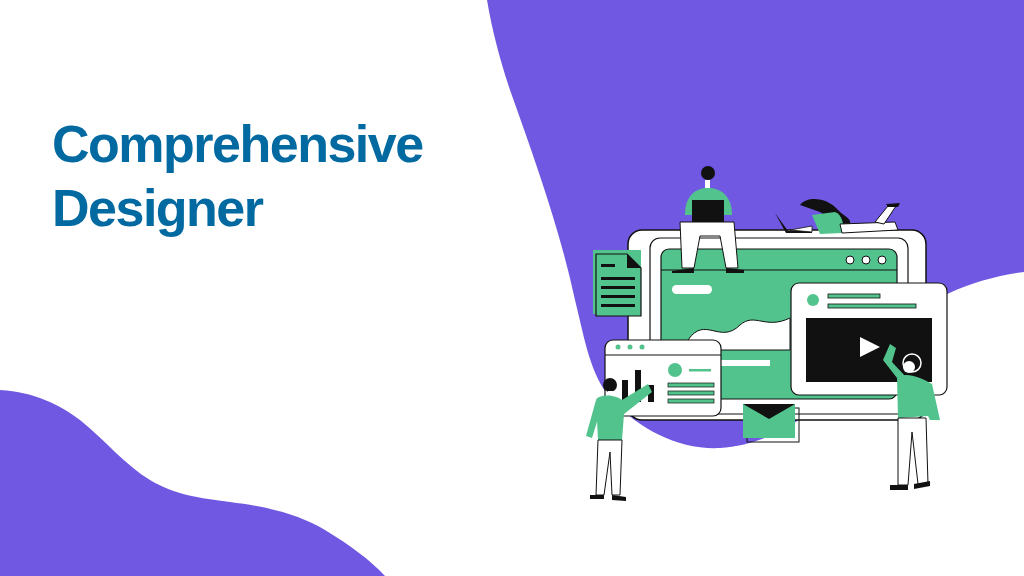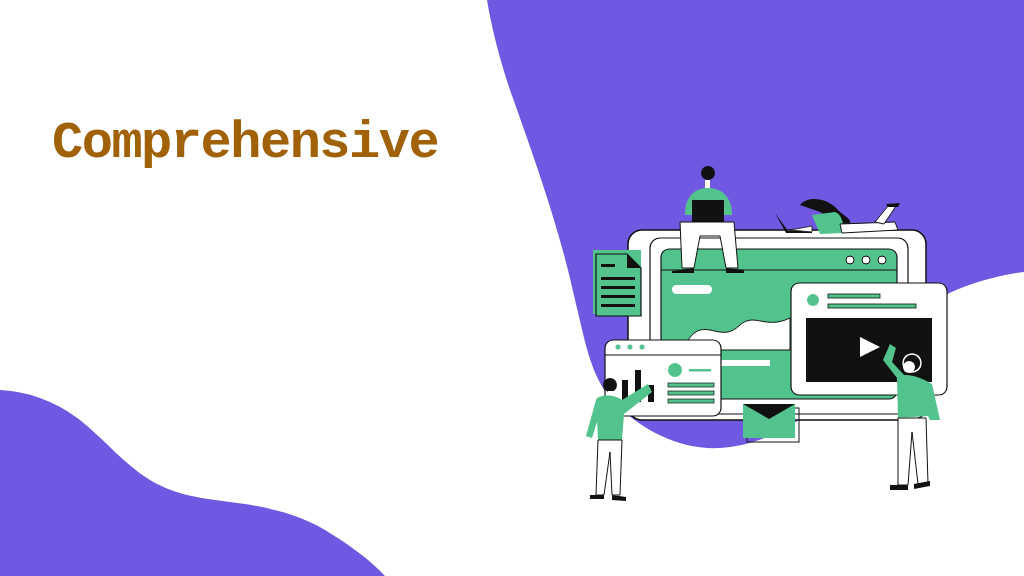--- a/index.html
+++ b/index.html
@@ -1,37 +1,38 @@
 <!DOCTYPE html>
 <html><head>
   <meta charset="utf-8">
   <style>
     html, body { margin: 0; padding: 0; }
     body { width: 1024px; height: 576px; overflow: hidden; background: #ffffff; position: relative; font-family: "DejaVu Sans", sans-serif; }
     .bg { position: absolute; left: 0; top: 0; width: 1024px; height: 576px; }
     .title {
       position: absolute; left: 52px; top: 112px; margin: 0;
-      font-family: Liberation Mono, monospace; font-weight: bold;
-      font-size: 52px; line-height: 64px; color: #a16207; letter-spacing: -1.5px;
+      font-family: Liberation Sans, sans-serif; font-weight: bold;
+      font-size: 52px; line-height: 64px; color: #0369a1; letter-spacing: -1.5px;
     }
     .title span { display: block; white-space: nowrap; }
     .illus { position: absolute; left: 0; top: 0; width: 1024px; height: 576px; }
   </style>
 </head>
 <body>
 
 <svg class="bg" viewBox="0 0 1024 576" xmlns="http://www.w3.org/2000/svg">
 
   <path d="M487 0 L1024 0 L1024 272 C975 278 925 300 890 330 C860 355 840 390 820 405 C790 428 760 445 720 448 C680 450 640 430 612 400 C590 375 585 340 575 300 C560 230 535 160 510 90 C500 60 492 30 487 0 Z" fill="#7158E2"></path>
 
   <path d="M0 390 C35 392 60 405 80 420 C105 440 125 465 150 480 C175 495 200 498 230 502 C270 507 300 515 325 530 C350 545 370 560 385 576 L0 576 Z" fill="#7158E2"></path>
 </svg>
 
 <h1 class="title">
   <span>Comprehensive</span>
+  <span>Designer</span>
 </h1>
 
 <svg class="illus" viewBox="0 0 1024 576" xmlns="http://www.w3.org/2000/svg">
 
   <g>
     <rect x="628" y="230" width="298" height="190" rx="14" fill="#fff" stroke="#111" stroke-width="1.5"></rect>
     <rect x="650" y="238" width="258" height="176" rx="10" fill="#fff" stroke="#111" stroke-width="1.2"></rect>
     <rect x="661" y="249" width="236" height="150" rx="8" fill="#52C38C" stroke="#111" stroke-width="1.2"></rect>
     <line x1="661" y1="270" x2="897" y2="270" stroke="#111" stroke-width="1.2"></line>
     <circle cx="850" cy="260" r="4" fill="#fff" stroke="#111"></circle>

